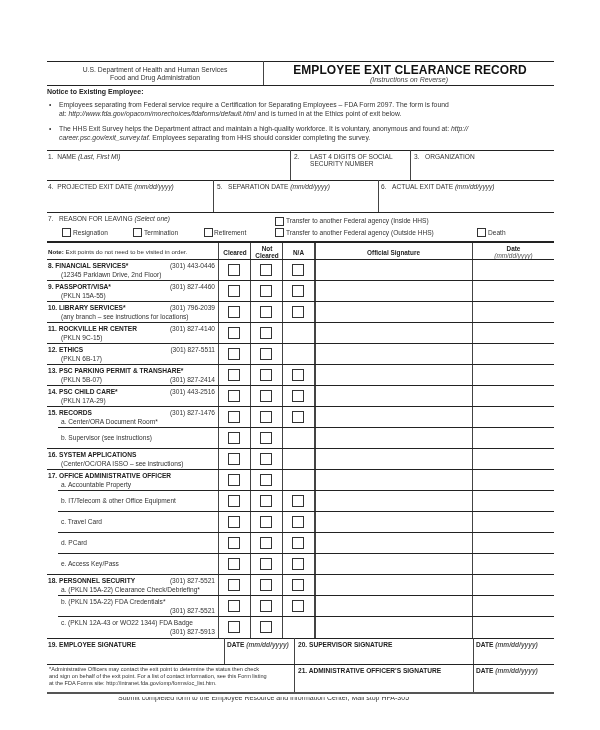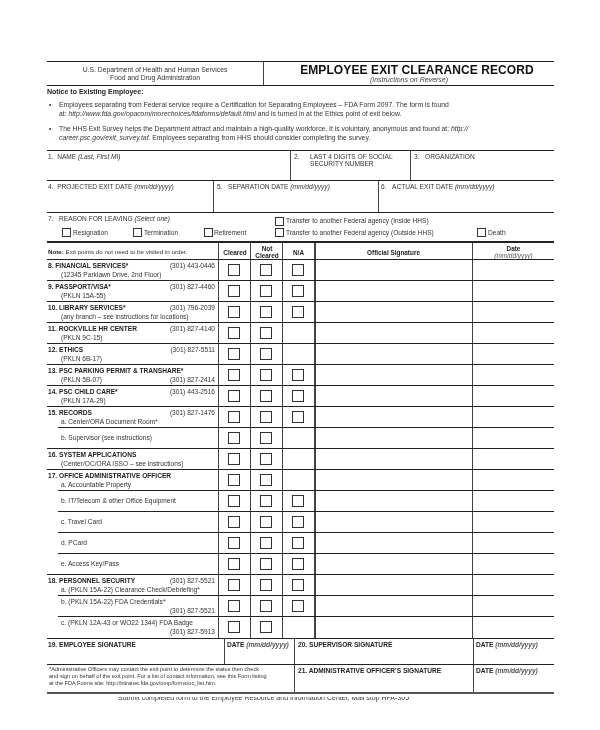--- a/index.html
+++ b/index.html
@@ -14,21 +14,21 @@
   .cbs{position:absolute;width:9px;height:9px;border:1px solid #333;background:#fff;box-sizing:border-box;}
   .hdr{position:absolute;font-size:6.4px;font-weight:bold;text-align:center;line-height:7px;color:#222;}
 </style>
 </head>
 <body>
 
 <div class="hl" style="left:47px;top:61px;width:507px;height:1px;"></div>
 <div class="vl" style="left:263px;top:61px;height:24px;"></div>
 <div class="t" style="left:47px;top:66px;width:216px;text-align:center;font-size:6.8px;">U.S. Department of Health and Human Services</div>
 <div class="t" style="left:47px;top:74px;width:216px;text-align:center;font-size:6.8px;">Food and Drug Administration</div>
-<div class="abs" style="left:272px;top:64px;width:290px;text-align:center;font-size:12px;font-weight:bold;letter-spacing:0.1px;line-height:13px;color:#111;">EMPLOYEE EXIT CLEARANCE RECORD</div>
+<div class="abs" style="left:265px;top:64px;width:290px;text-align:center;font-size:12px;font-weight:bold;letter-spacing:0.1px;line-height:13px;color:#111;">EMPLOYEE EXIT CLEARANCE RECORD</div>
 <div class="abs i" style="left:264px;top:76px;width:290px;text-align:center;font-size:7px;line-height:8px;color:#444;">(Instructions on Reverse)</div>
 <div class="hl" style="left:47px;top:85px;width:507px;"></div>
 
 <div class="t b" style="left:47px;top:88px;font-size:7px;">Notice to Existing Employee:</div>
 <div class="t" style="left:49px;top:101px;">•</div>
 <div class="t" style="left:59px;top:101px;font-size:6.8px;">Employees separating from Federal service require a Certification for Separating Employees – FDA Form 2097. The form is found</div>
 <div class="t" style="left:59px;top:110px;font-size:6.8px;"><span>at: </span><span class="i">http://www.fda.gov/opacom/morechoices/fdaforms/default.html</span><span> and is turned in at the Ethics point of exit below.</span></div>
 <div class="t" style="left:49px;top:125px;">•</div>
 <div class="t" style="left:59px;top:125px;font-size:6.8px;"><span>The HHS Exit Survey helps the Department attract and maintain a high-quality workforce. It is voluntary, anonymous and found at: </span><span class="i">http://</span></div>
 <div class="t" style="left:59px;top:134px;font-size:6.8px;"><span class="i">career.psc.gov/exit_survey.taf.</span><span> Employees separating from HHS should consider completing the survey.</span></div>

